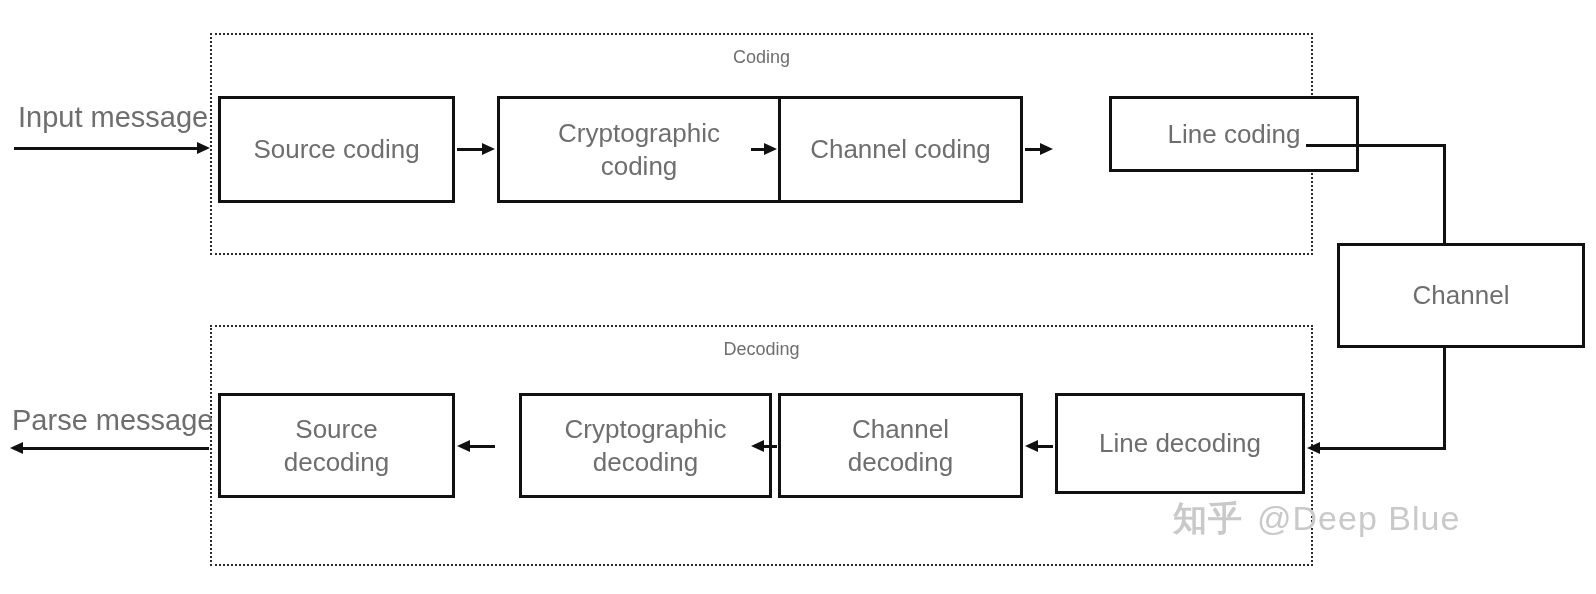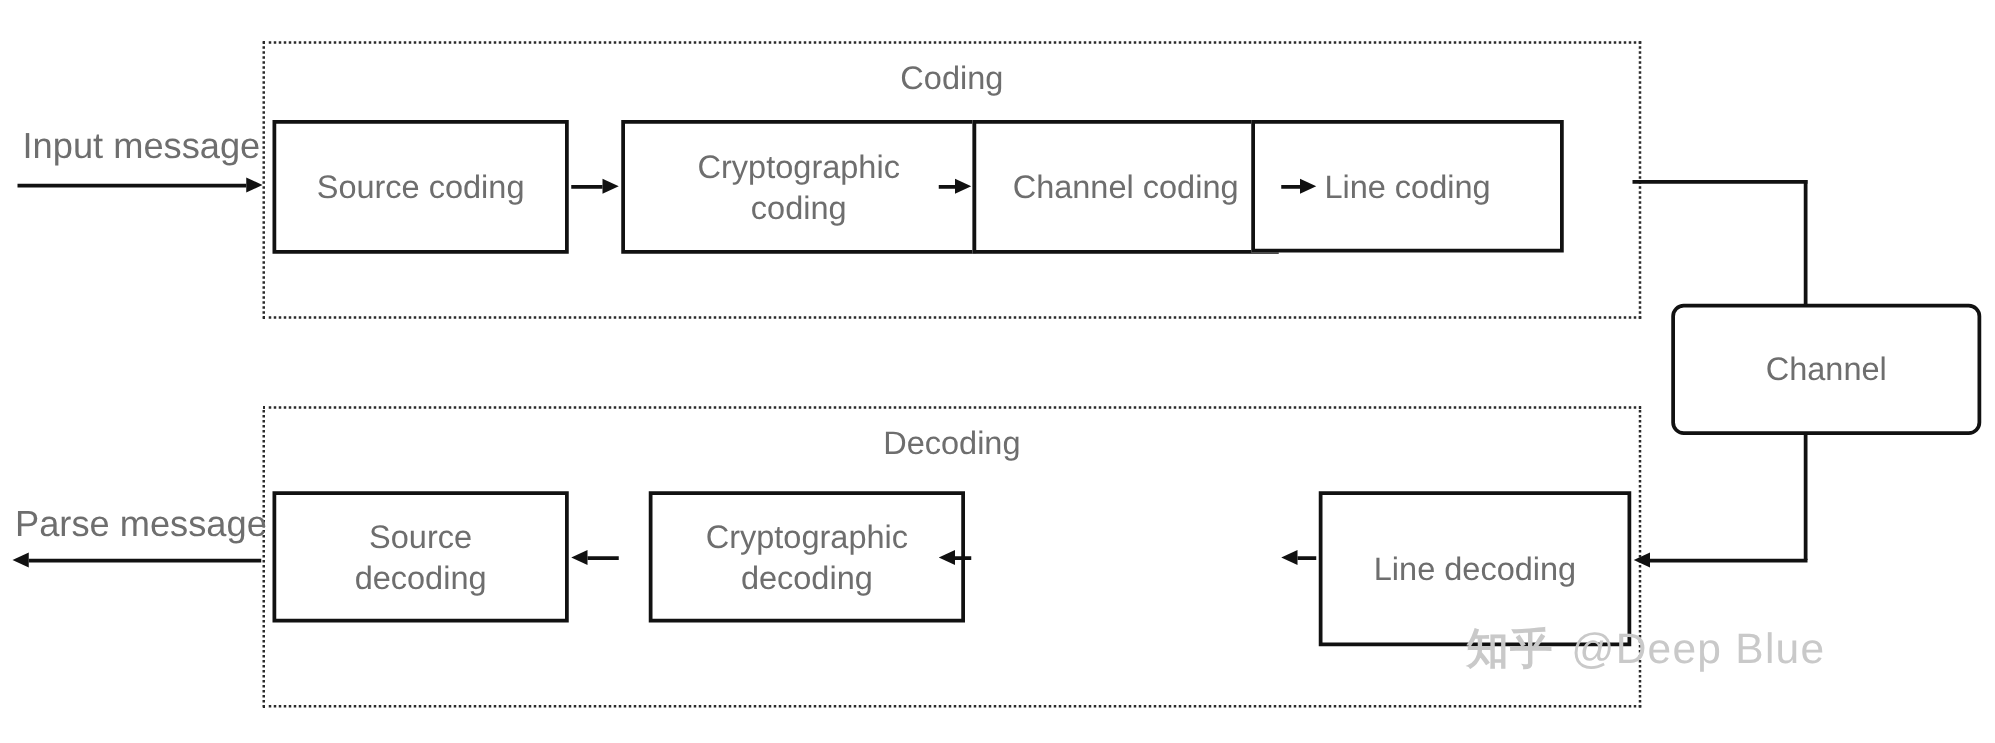--- a/index.html
+++ b/index.html
@@ -13,21 +13,21 @@
   .group{
     position:absolute;
     box-sizing:border-box;
     border:2px dotted #2a2a2a;
     background:transparent;
   }
   .group-title{
     text-align:center;
     margin-top:12px;
     color:#6e6e6e;
-    font-size:26px;
+    font-size:18px;
   }
   .pbox{
     position:absolute;
     box-sizing:border-box;
     border:3px solid #111111;
     background:#ffffff;
     display:flex;
     align-items:center;
     justify-content:center;
     text-align:center;
@@ -81,27 +81,28 @@
     <div class="group-title">Coding</div>
   </div>
 
   <div class="group" style="left:210px;top:325px;width:1103px;height:241px;">
     <div class="group-title">Decoding</div>
   </div>
 
   <div class="pbox" style="left:218px;top:96px;width:237px;height:107px;">Source coding</div>
   <div class="pbox" style="left:497px;top:96px;width:284px;height:107px;">Cryptographic coding</div>
   <div class="pbox" style="left:778px;top:96px;width:245px;height:107px;">Channel coding</div>
-  <div class="pbox" style="left:1001px;top:96px;width:250px;height:106px;">Line coding</div>
+  <div class="pbox" style="left:1109px;top:96px;width:250px;height:76px;">Line coding</div>
 
   <div class="pbox" style="left:218px;top:393px;width:237px;height:105px;">Source decoding</div>
   <div class="pbox" style="left:519px;top:393px;width:253px;height:105px;">Cryptographic decoding</div>
-  <div class="pbox" style="left:1055px;top:393px;width:250px;height:124px;padding-left:18px;">Line decoding</div>
+  <div class="pbox" style="left:778px;top:393px;width:245px;height:105px;">Channel decoding</div>
+  <div class="pbox" style="left:1055px;top:393px;width:250px;height:101px;padding-left:18px;">Line decoding</div>
 
-  <div class="pbox" style="left:1337px;top:243px;width:248px;height:105px;border-radius:10px;">Channel</div>
+  <div class="pbox" style="left:1337px;top:243px;width:248px;height:105px;">Channel</div>
 
   <div class="flow-label" style="left:18px;top:101px;">Input message</div>
   <div class="harrow" style="left:14px;top:141px;width:196px;">
     <div class="shaft"></div>
       <div class="head-right"></div>
   </div>
 
   <div class="harrow" style="left:457px;top:142px;width:38px;">
     <div class="shaft"></div>
       <div class="head-right"></div>

